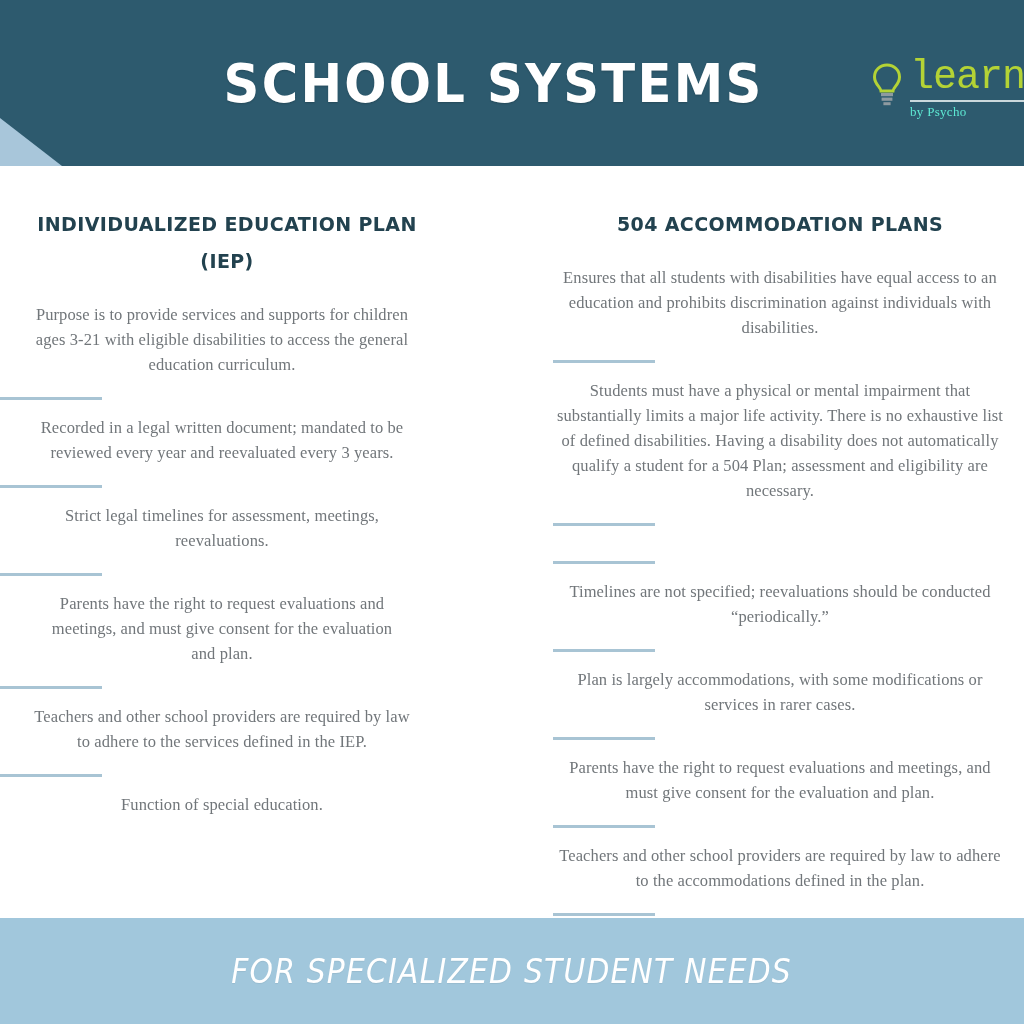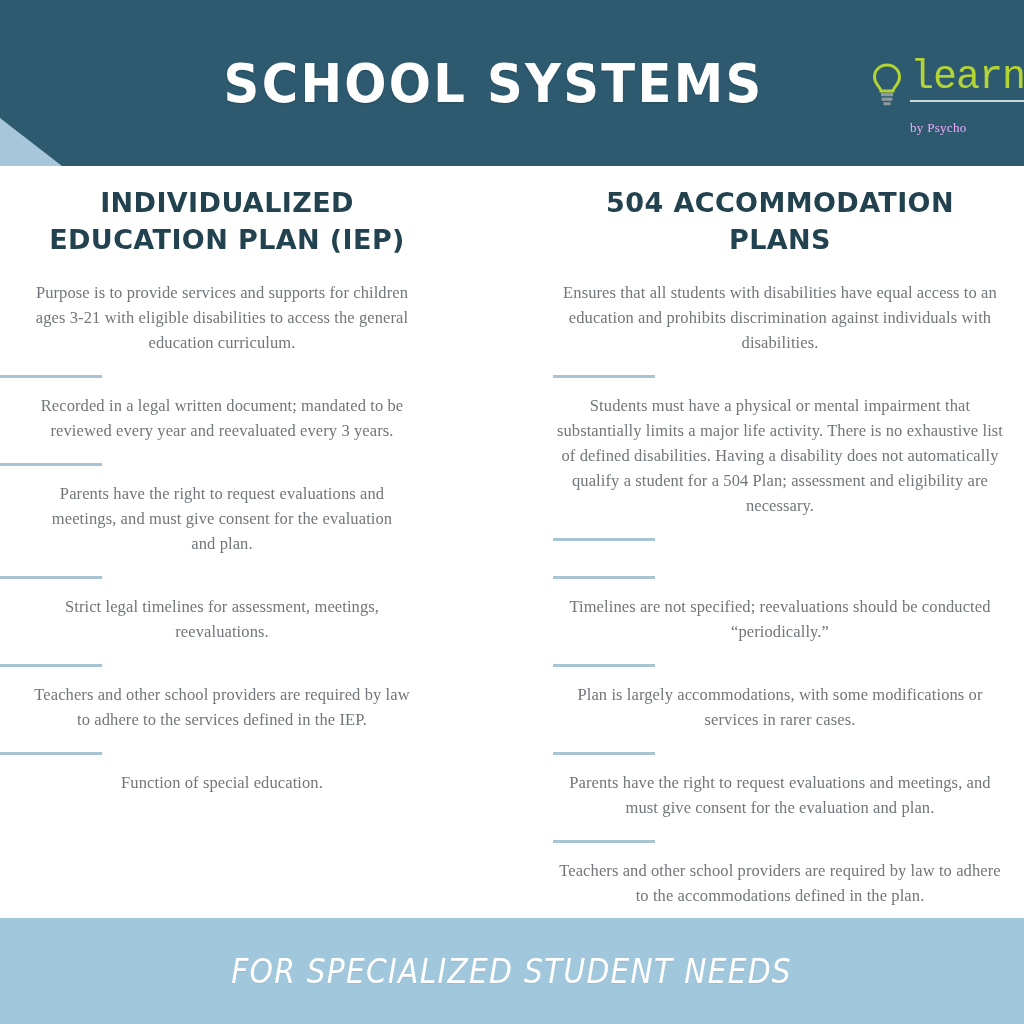--- a/index.html
+++ b/index.html
@@ -52,46 +52,46 @@
     font-family:Liberation Mono, monospace;
     font-size:40px;
     line-height:40px;
     letter-spacing:-1px;
     font-weight:400;
   }
   .logo-rule{
     margin-top:2px;width:150px;height:2px;background:#e8eef0;opacity:.85;
   }
   .logo-sub{
-    margin-top:18px;
-    color:#f0abfc;
+    margin-top:2px;
+    color:#5eead4;
     font-family:"Liberation Serif",serif;
     font-size:13px;
     letter-spacing:.3px;
     white-space:nowrap;
   }
 
   
   .columns{
     position:absolute;left:0;top:166px;width:1024px;height:752px;
   }
   .col{
     position:absolute;top:0;
     box-sizing:border-box;
   }
   
   .col-left{left:-18px;width:480px;padding:0 18px 0 18px;}
   .col-right{left:535px;width:472px;padding:0 0 0 18px;}
 
   .col-heading{
-    margin:0;padding-top:18px;
+    margin:0;padding-top:40px;
     color:#22424f;
     font-family:"DejaVu Sans",sans-serif;
     font-weight:bold;
-    font-size:27px;
+    font-size:19px;
     line-height:37px;
     letter-spacing:.4px;
     text-align:center;
     text-transform:uppercase;
   }
   .col-left .col-heading{padding-left:10px;}
 
   .items{margin:0;padding:0;list-style:none;}
   .item{
     position:relative;
@@ -170,25 +170,25 @@
         <li class="item">
 
           <p class="item-text">Purpose is to provide services and supports for children<br>ages 3-21 with eligible disabilities to access the general<br>education curriculum.</p>
         </li>
         <li class="item">
           <span class="item-rule"></span>
           <p class="item-text">Recorded in a legal written document; mandated to be<br>reviewed every year and reevaluated every 3 years.</p>
         </li>
         <li class="item">
           <span class="item-rule"></span>
+          <p class="item-text">Strict legal timelines for assessment, meetings,<br>reevaluations.</p>
+        </li>
+        <li class="item">
+          <span class="item-rule"></span>
           <p class="item-text">Parents have the right to request evaluations and<br>meetings, and must give consent for the evaluation<br>and plan.</p>
-        </li>
-        <li class="item">
-          <span class="item-rule"></span>
-          <p class="item-text">Strict legal timelines for assessment, meetings,<br>reevaluations.</p>
         </li>
         <li class="item">
           <span class="item-rule"></span>
           <p class="item-text">Teachers and other school providers are required by law<br>to adhere to the services defined in the IEP.</p>
         </li>
         <li class="item">
           <span class="item-rule"></span>
           <p class="item-text">Function of special education.</p>
         </li>
       </ul>

